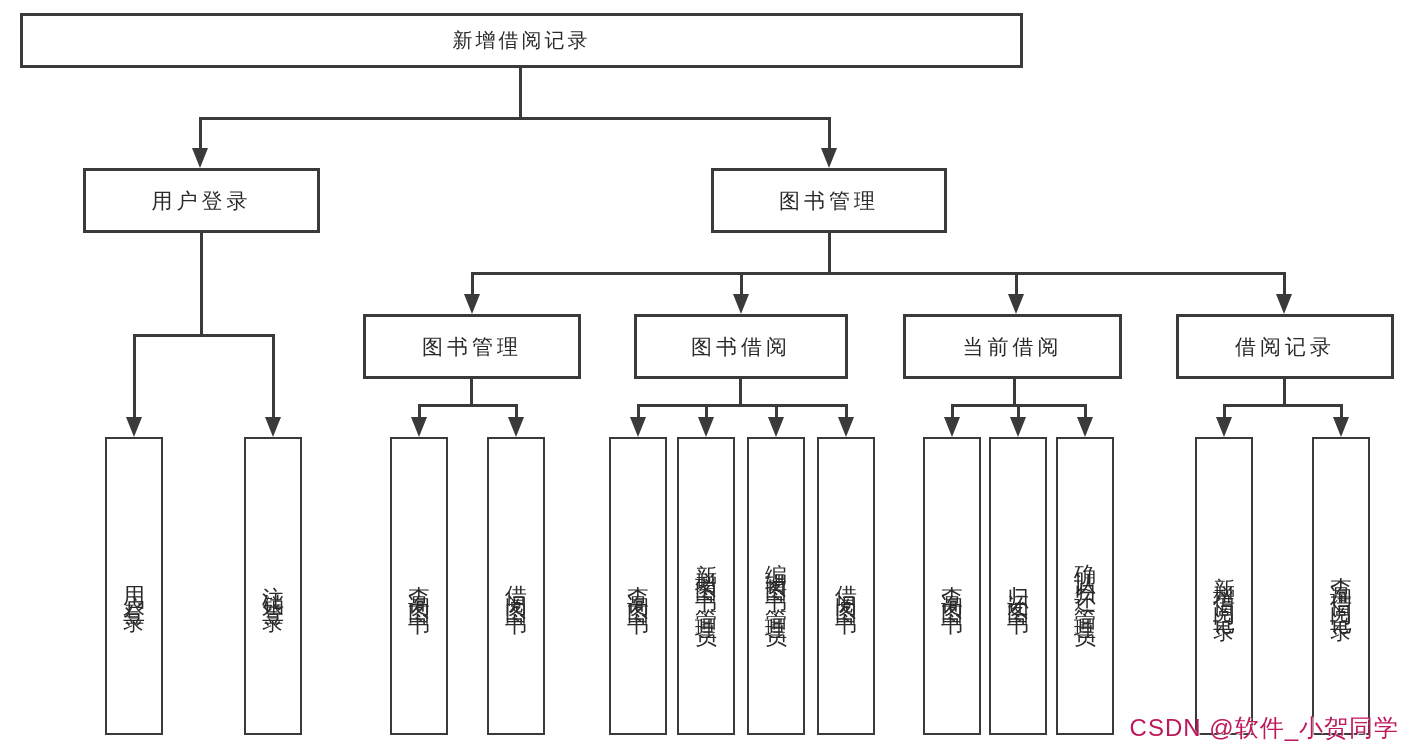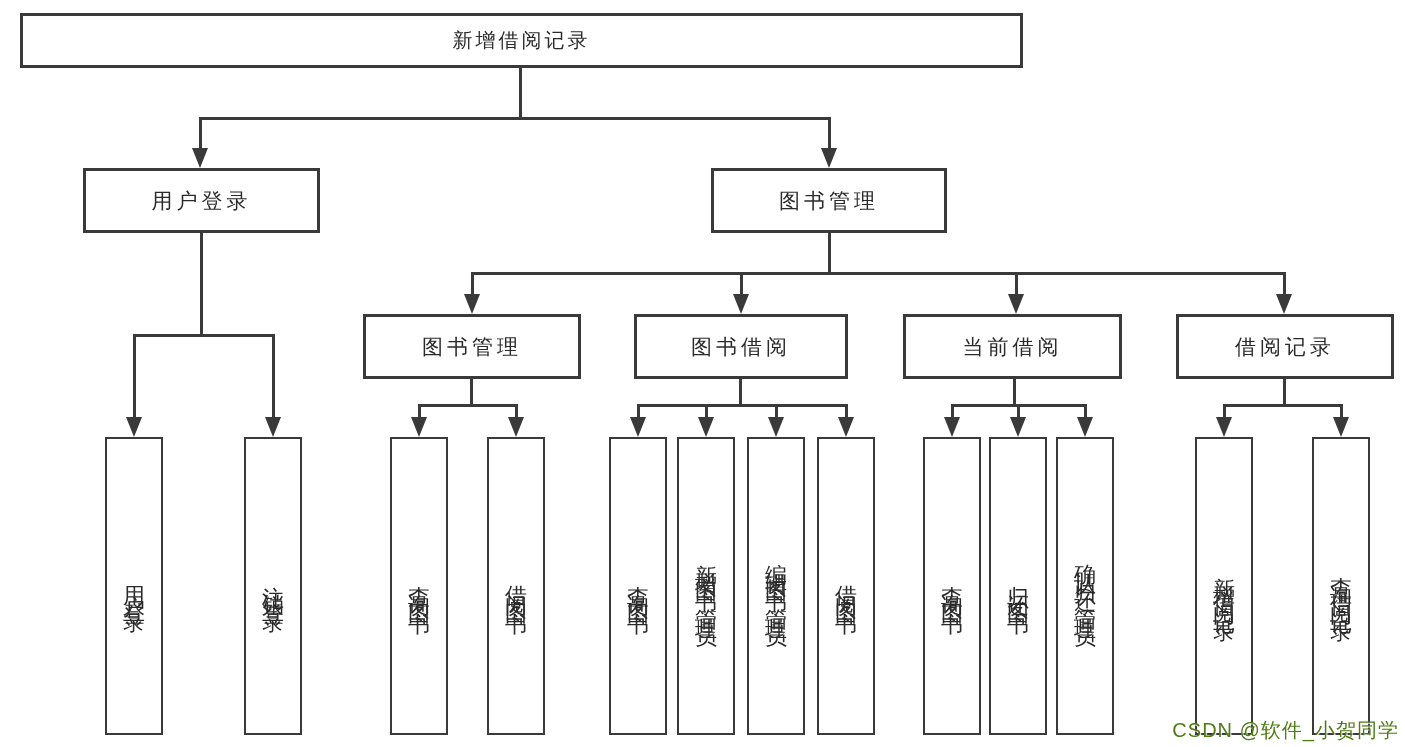--- a/index.html
+++ b/index.html
@@ -28,21 +28,21 @@
   
   .vline{position:absolute;width:2.5px;background:#3a3a3a;}
   .hline{position:absolute;height:2.5px;background:#3a3a3a;}
   .arrow{
     position:absolute;width:0;height:0;
     border-left:8px solid transparent;border-right:8px solid transparent;
     border-top:20px solid #3a3a3a;
   }
   .watermark{
     position:absolute;right:6px;bottom:3px;z-index:5;
-    font-size:20px;color:#4d7c0f;letter-spacing:1px;
+    font-size:24px;color:#be185d;letter-spacing:1px;
     text-shadow:1px 1px 1px #ffffff;
   }
 </style>
 </head>
 <body>
 
 <div class="canvas">
 
   <div class="node root" style="left:20px;top:13px;width:1003px;height:55px">
     <span>新增借阅记录</span>

